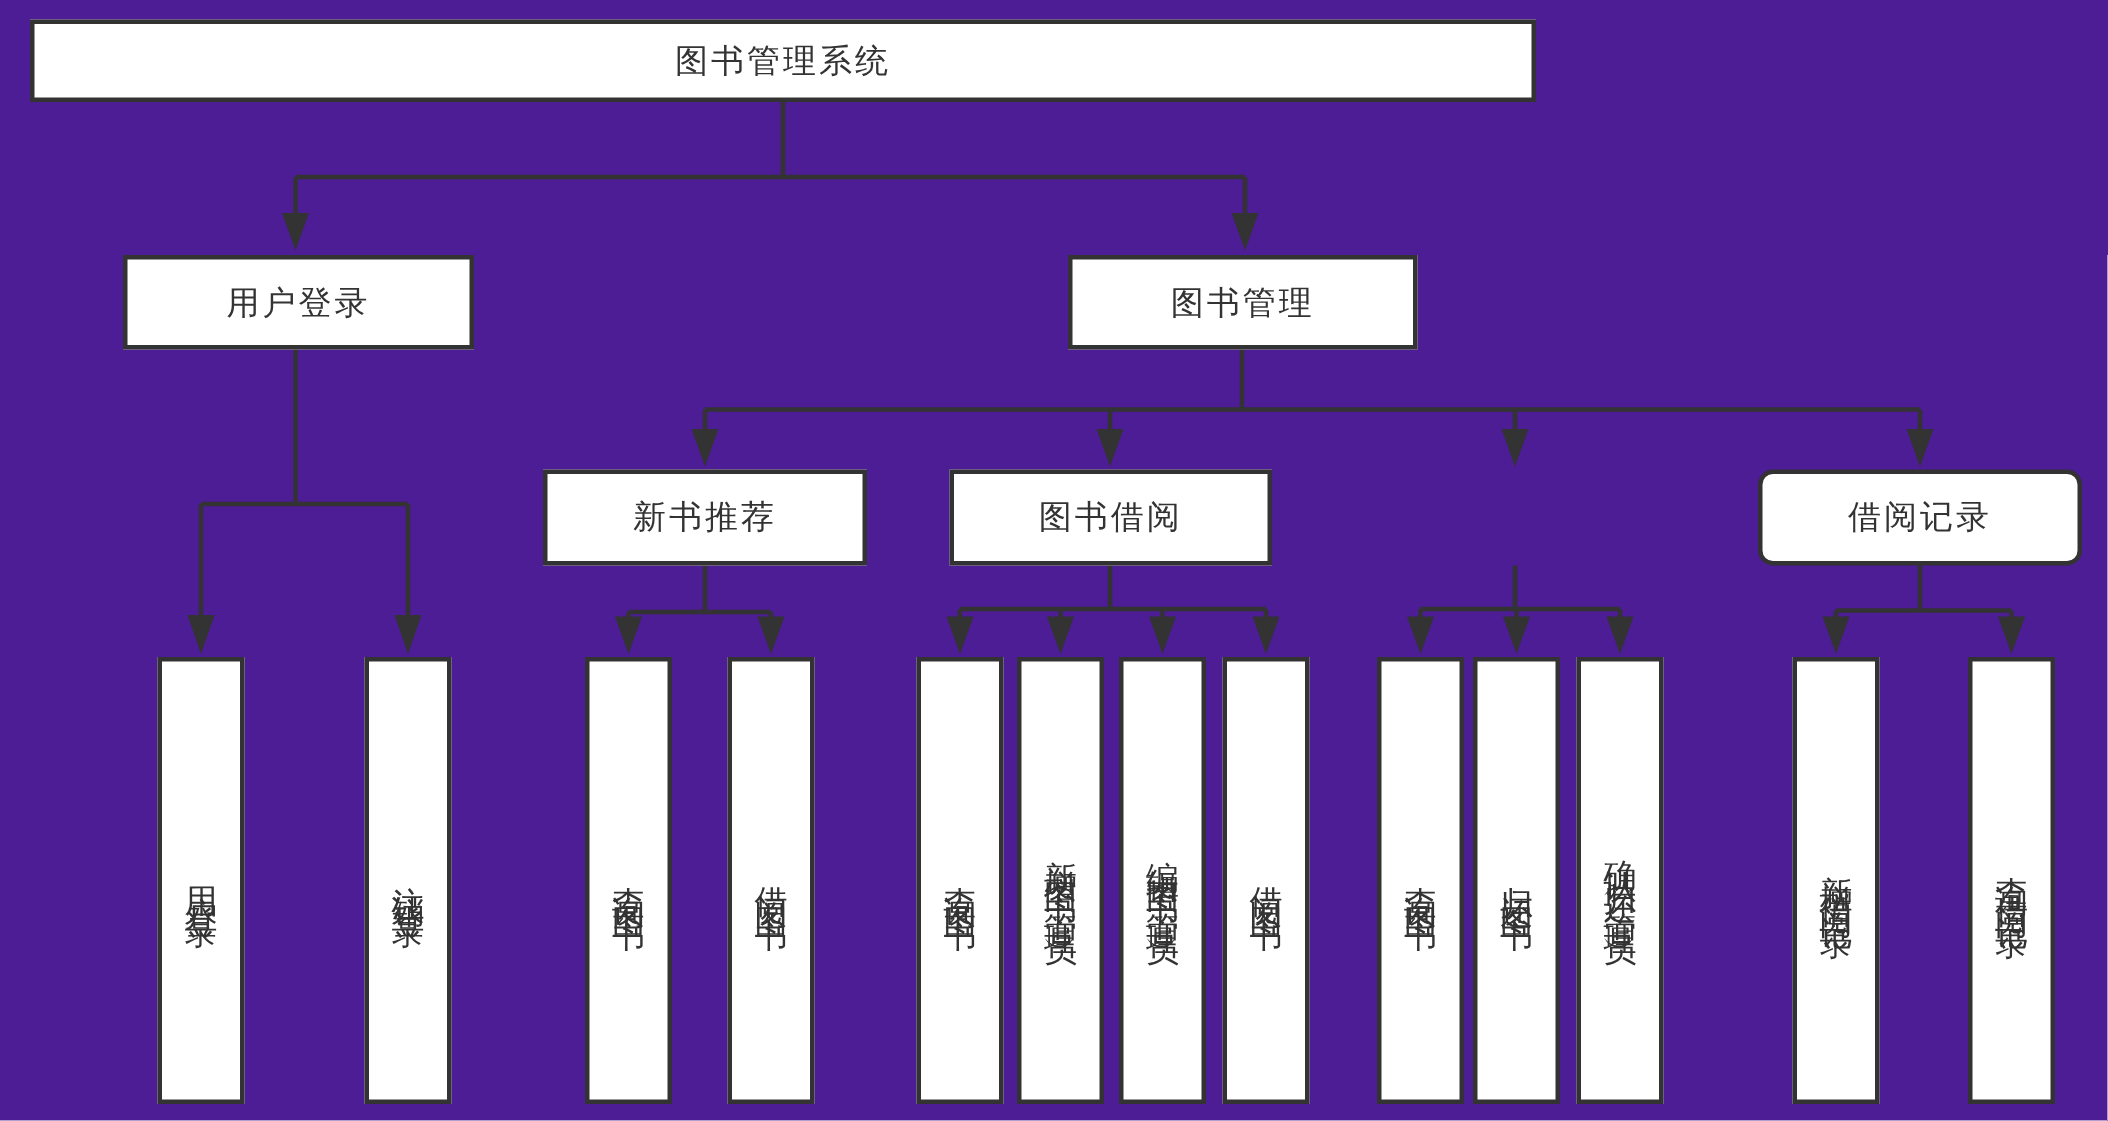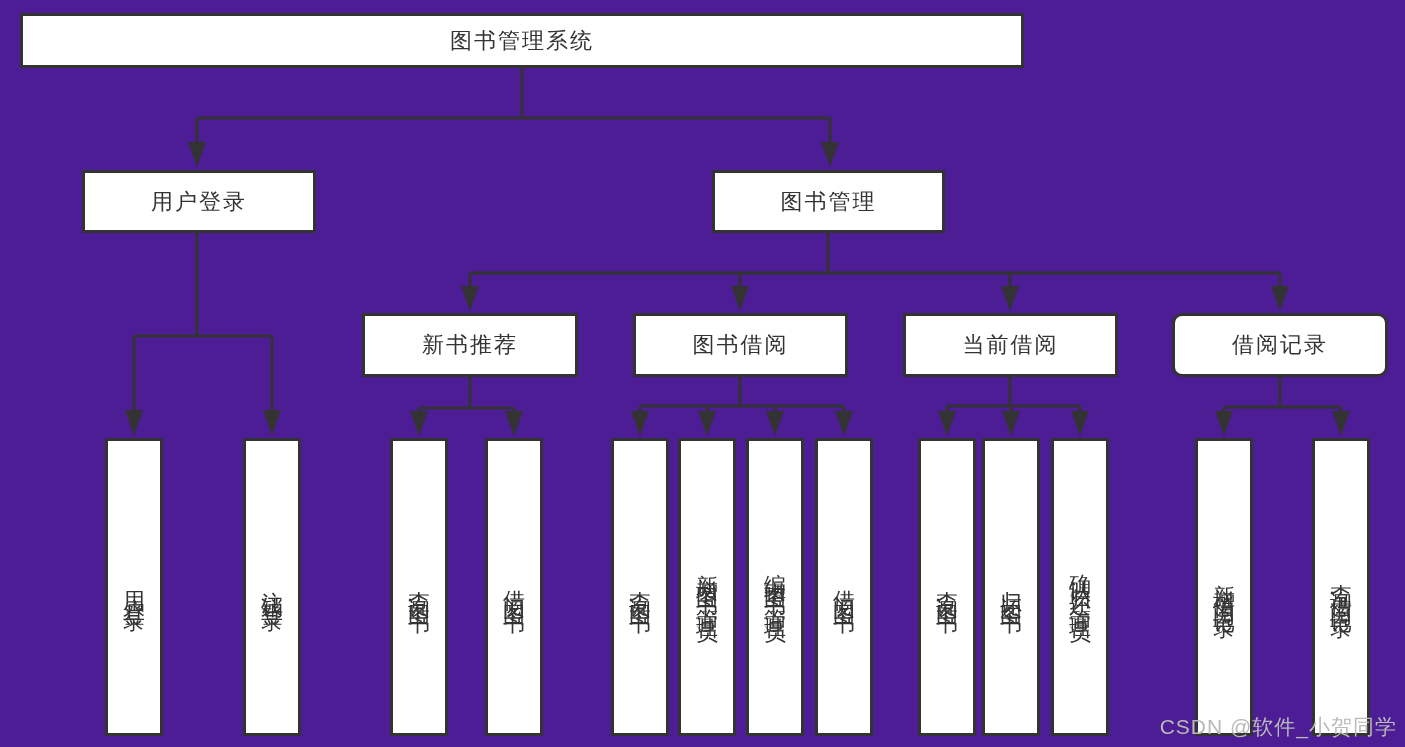--- a/index.html
+++ b/index.html
@@ -136,23 +136,20 @@
   <div class="box l2b">
     <span class="hlabel">图书管理</span>
   </div>
 
   <div class="box l3 l3b">
     <span class="hlabel">图书借阅</span>
   </div>
   <div class="box l3 l3a">
     <span class="hlabel">新书推荐</span>
   </div>
-  <div class="box l3 l3c">
-    <span class="hlabel">当前借阅</span>
-  </div>
   <div class="box l3 l3d">
     <span class="hlabel">借阅记录</span>
   </div>
 
   <div class="box leaf" style="left:105px">
     <span class="vtext">用户登录</span>
   </div>
   <div class="box leaf" style="left:243px">
     <span class="vtext">注销登录</span>
   </div>
@@ -187,15 +184,14 @@
     <span class="vtext">确认归还（管理员）</span>
   </div>
 
   <div class="box leaf" style="left:1195px">
     <span class="vtext">新增借阅记录</span>
   </div>
   <div class="box leaf" style="left:1312px">
     <span class="vtext">查询借阅记录</span>
   </div>
 
-  <div class="watermark">CSDN @软件_小贺同学</div>
 
 </div>
 
 </body></html>

